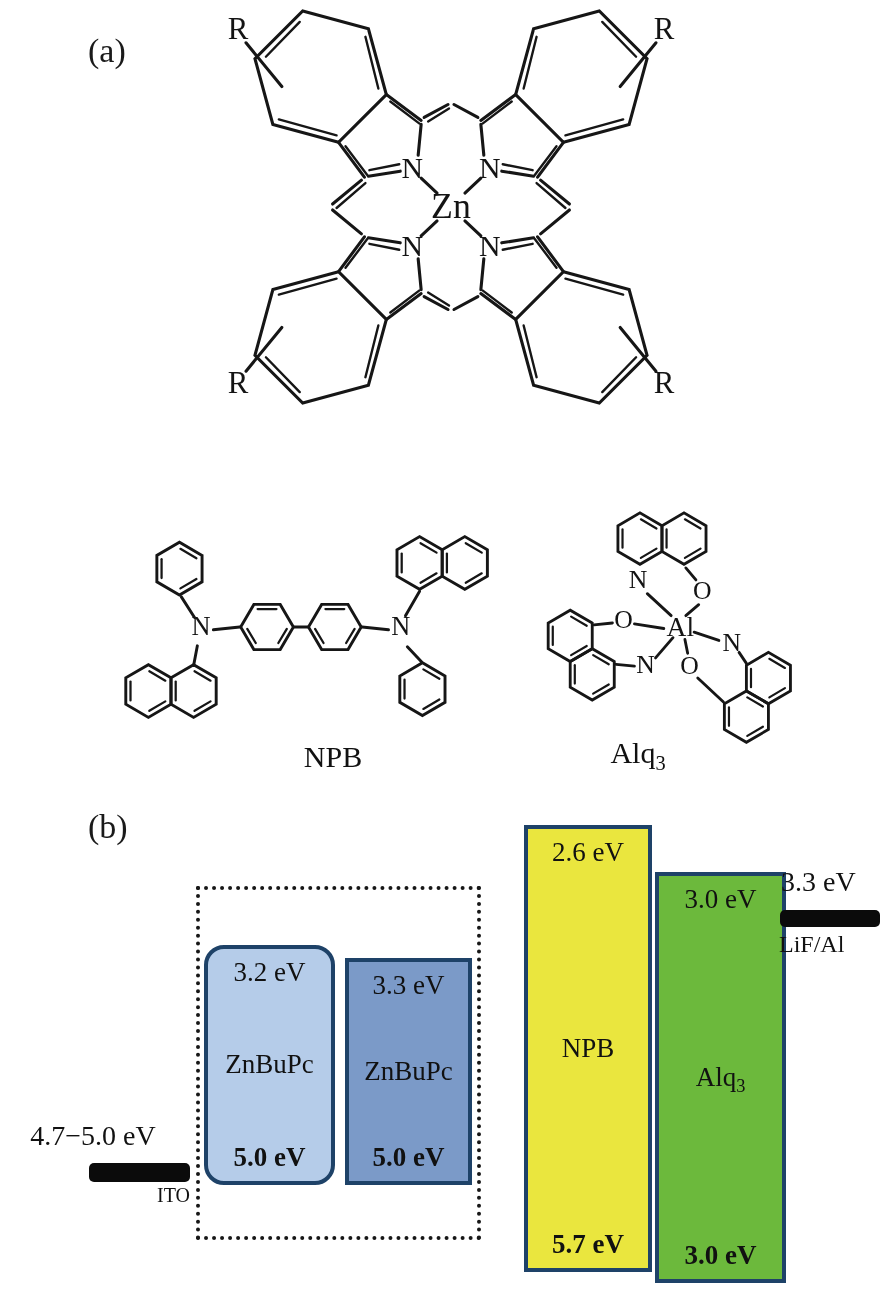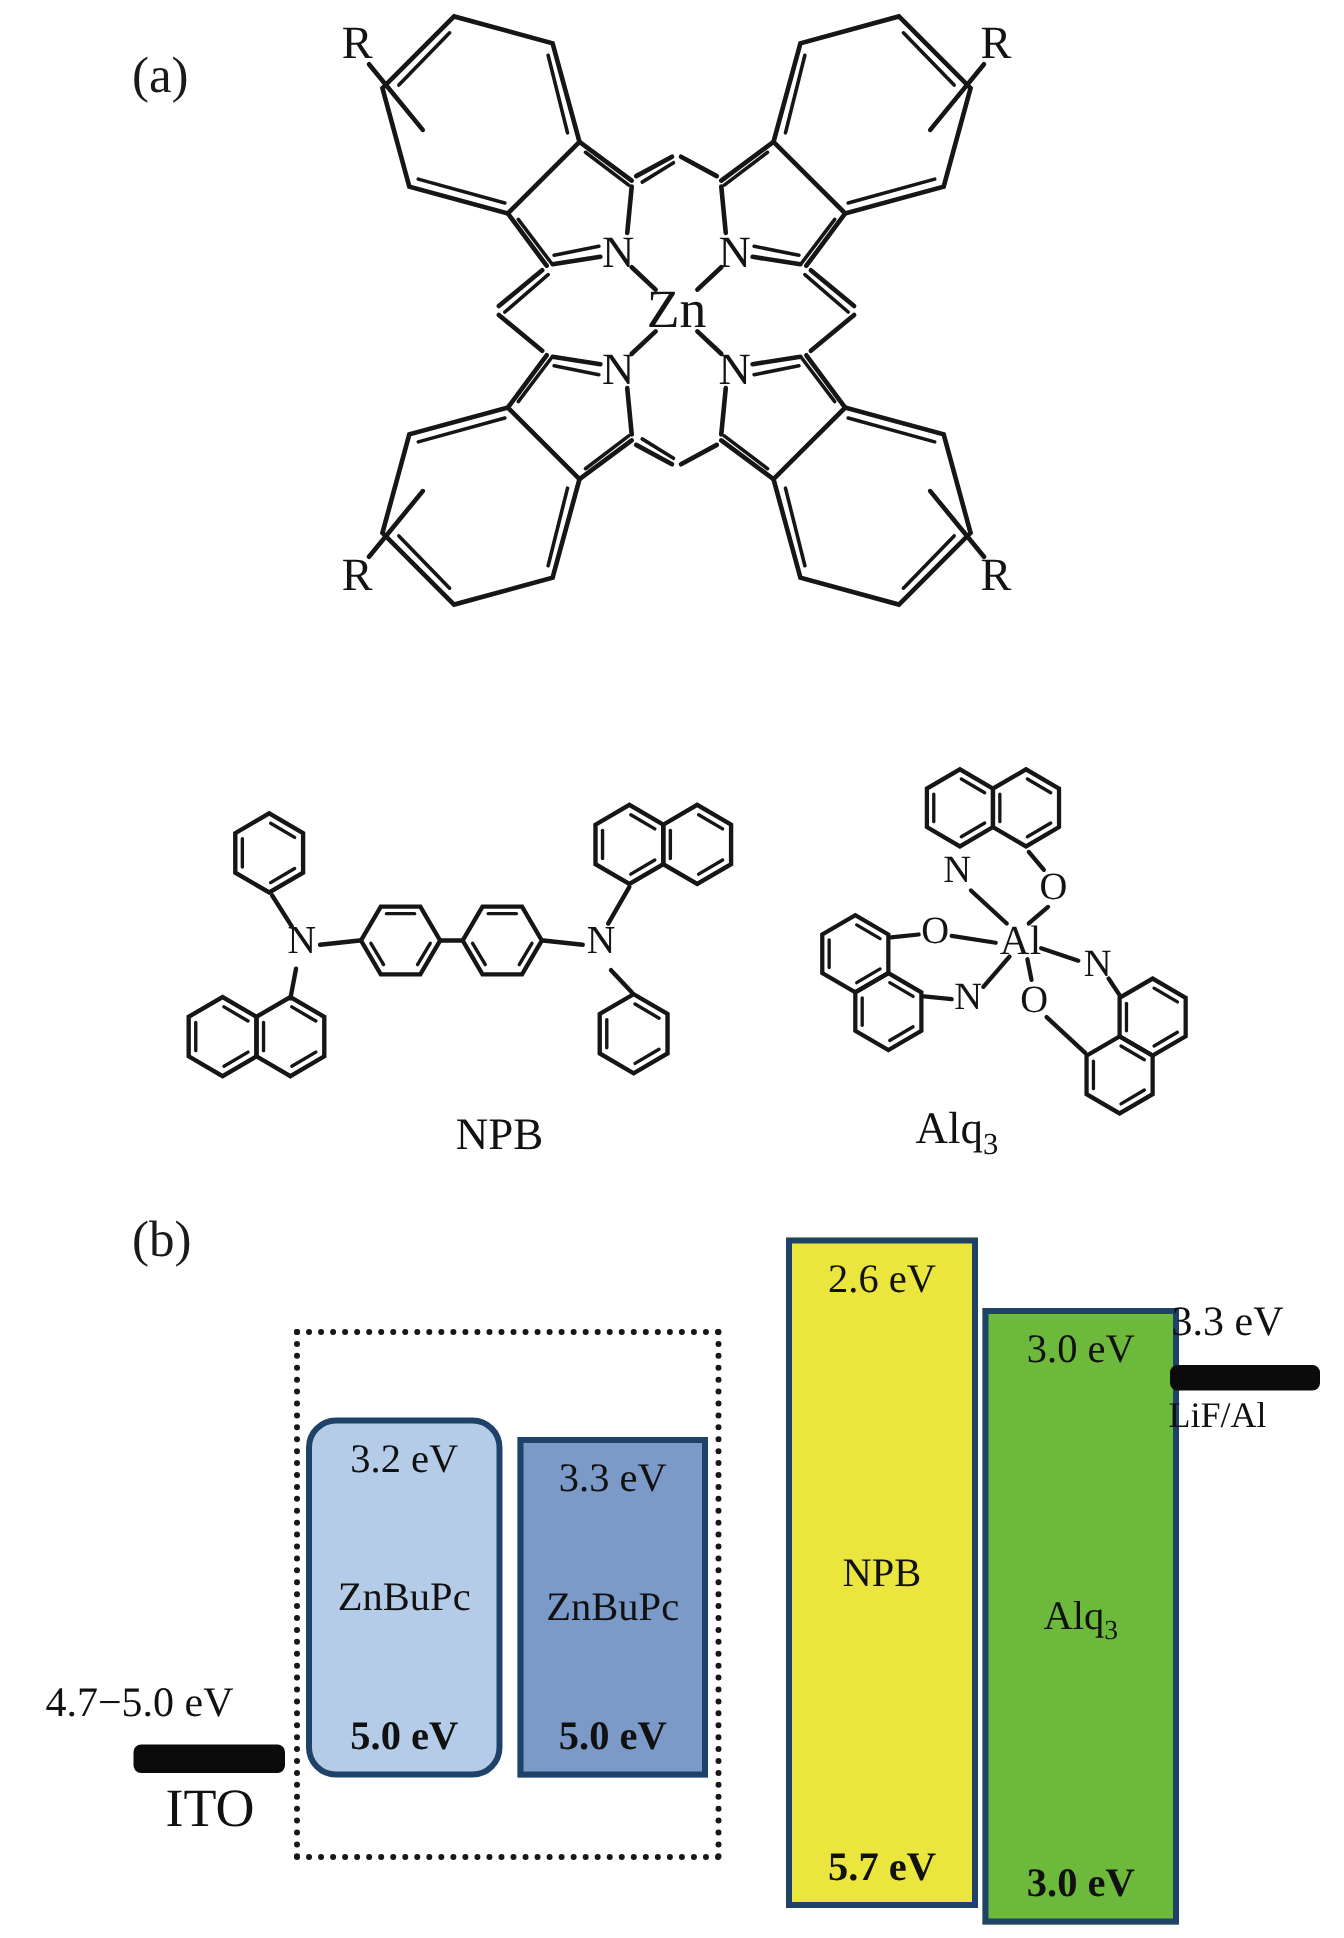--- a/index.html
+++ b/index.html
@@ -24,21 +24,21 @@
   .layer .lvl{padding:8px 2px 6px 2px;white-space:nowrap;}
   .layer .lvl.bot{padding:2px 2px 8px 2px;font-weight:bold;}
   .layer .nm{white-space:nowrap;}
   #layer-znetpc{left:204px;top:945px;width:123px;height:232px;}
   #layer-znbupc{left:345px;top:958px;width:119px;height:219px;}
   #layer-npb{left:524px;top:825px;width:120px;height:439px;gap:33px;}
   #layer-alq3{left:635px;top:872px;width:123px;height:403px;margin-left:20px;}
   .electrode-bar{background:#0b0b0b;border-radius:5px;}
   #ito-bar{left:89px;top:1163px;width:101px;height:19px;}
   #ito-wf{left:-6px;top:1120px;width:198px;text-align:center;font-size:28px;white-space:nowrap;}
-  #ito-name{left:90px;top:1184px;width:100px;text-align:center;font-size:36px;}
+  #ito-name{left:90px;top:1184px;width:100px;text-align:right;font-size:20px;}
   #lif-bar{left:780px;top:910px;width:100px;height:17px;}
   #lif-wf{left:781px;top:866px;font-size:28px;white-space:nowrap;}
   #lif-name{left:779px;top:931px;font-size:24px;white-space:nowrap;}
 </style>
 </head>
 <body>
 
 <div id="fig">
 
   <div class="abs panel-label" style="left:88px;top:32px;">(a)</div>

